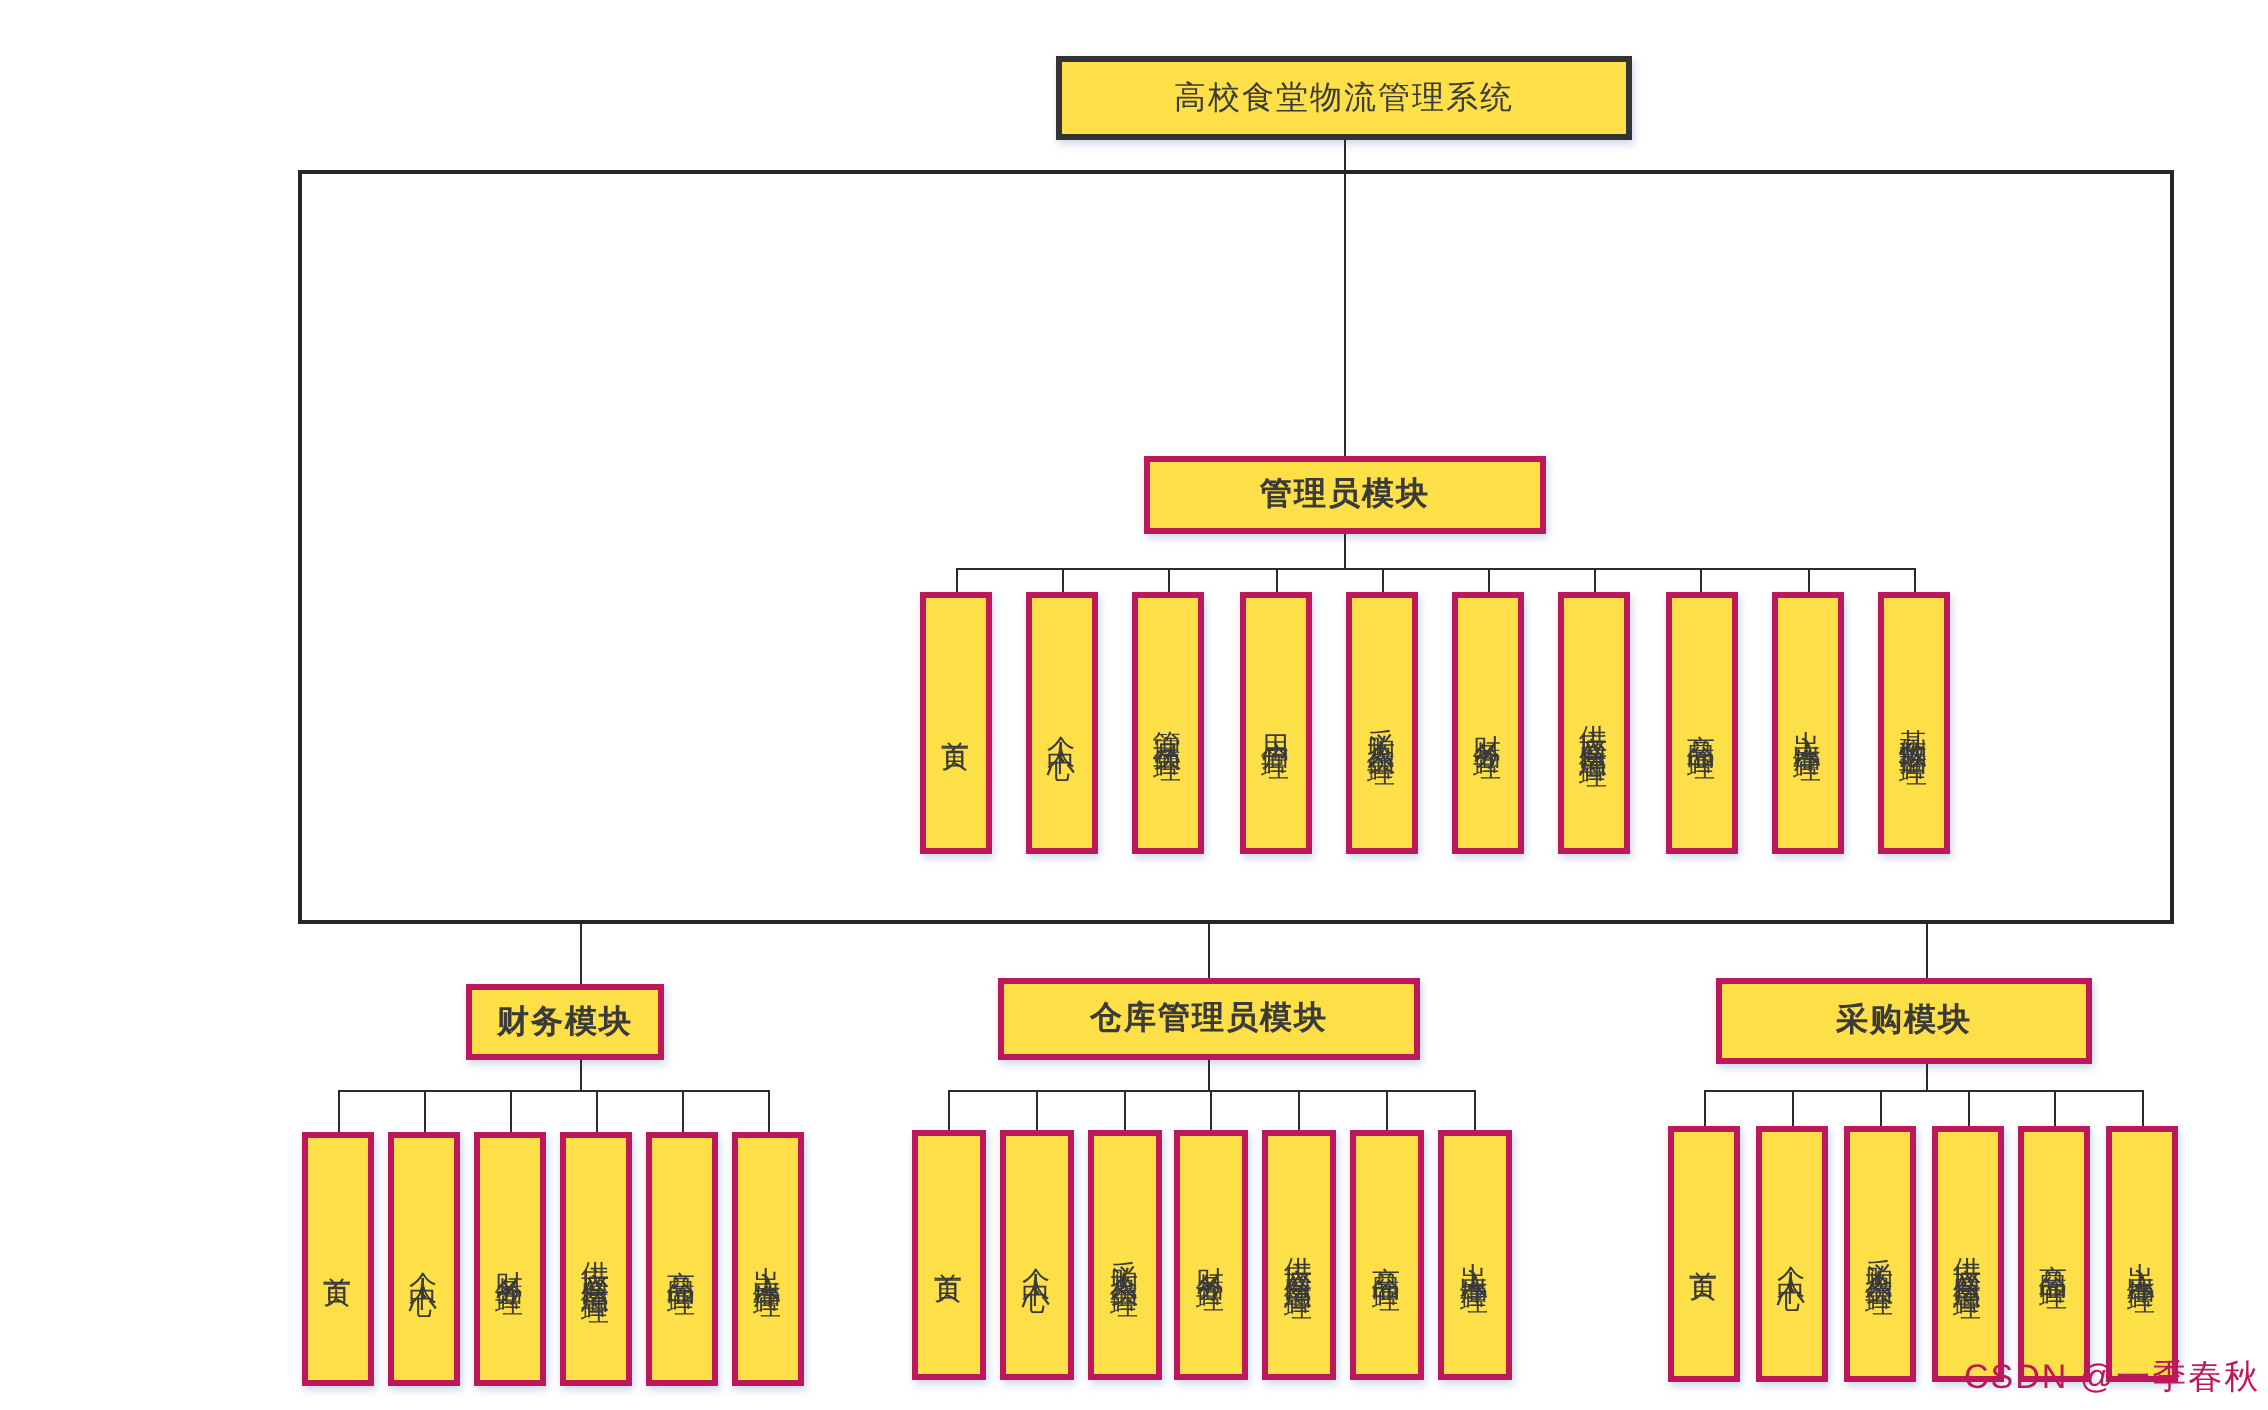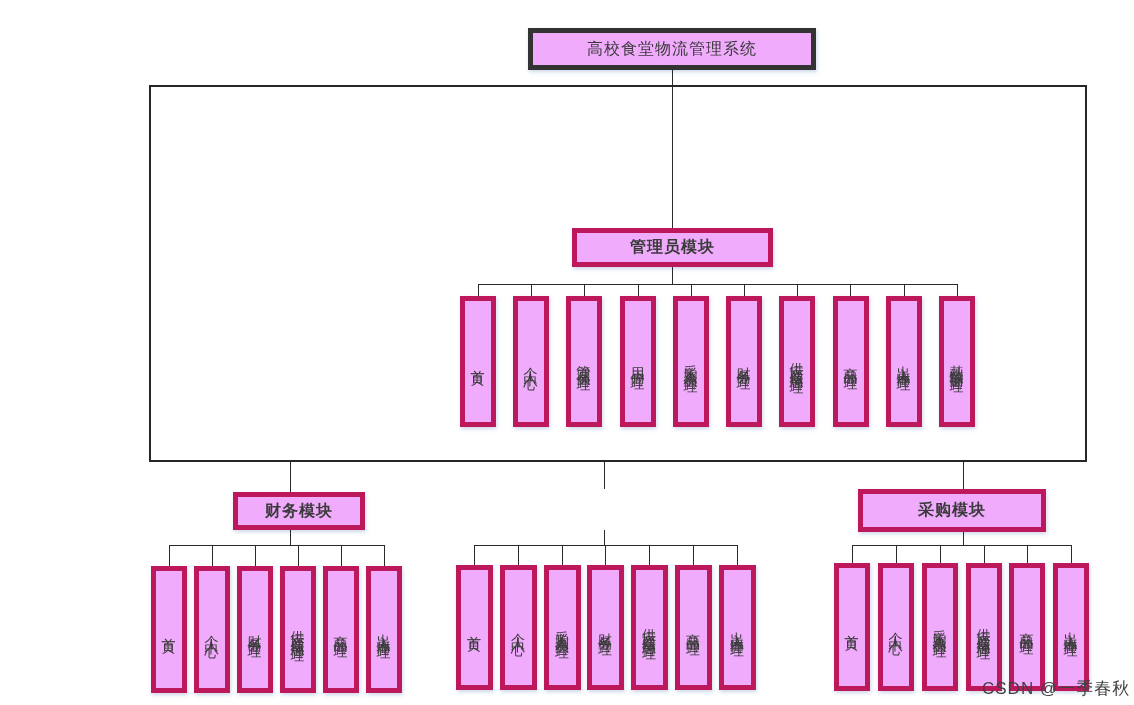--- a/index.html
+++ b/index.html
@@ -1,21 +1,21 @@
 <!DOCTYPE html>
 <html><head>
 <meta charset="utf-8">
 <style>
   html,body{margin:0;padding:0;background:#ffffff;}
   .canvas{
     position:relative;width:1134px;height:705px;background:#ffffff;overflow:hidden;
     font-family:"Liberation Sans","DejaVu Sans",sans-serif;color:#3a3a3a;
   }
   .box{
-    position:absolute;background:#f0abfc;border:5px solid #be185d;
+    position:absolute;background:#fde047;border:3px solid #be185d;
     box-shadow:1px 2px 4px rgba(130,155,200,0.40);
     display:flex;align-items:center;justify-content:center;
     box-sizing:border-box;text-align:right;
   }
   .root{
     font-family:"Liberation Serif","DejaVu Serif",serif;
     font-size:16px;letter-spacing:1px;border-color:#333333;
   }
   .module{
     font-size:16px;font-weight:700;letter-spacing:1px;
@@ -23,21 +23,21 @@
   .leaf{
     writing-mode:vertical-rl;text-orientation:upright;
     font-size:14px;letter-spacing:3px;line-height:1;
   }
   .frame{
     position:absolute;border:2px solid #262626;background:transparent;
     box-sizing:border-box;
   }
   .ln{position:absolute;background:#2a2a2a;}
   .watermark{
-    position:absolute;font-size:17px;letter-spacing:1px;color:#404040;
+    position:absolute;font-size:17px;letter-spacing:1px;color:#be185d;
     white-space:nowrap;z-index:5;
   }
 </style>
 </head>
 <body>
 
 <div class="canvas">
 
   <div class="box root" style="left:528px;top:28px;width:288px;height:42px">高校食堂物流管理系统</div>
 
@@ -68,36 +68,37 @@
   <div class="box leaf" style="left:726px;top:296px;width:36px;height:131px">财务管理</div>
   <div class="box leaf" style="left:779px;top:296px;width:36px;height:131px">供应商信息管理</div>
   <div class="box leaf" style="left:833px;top:296px;width:36px;height:131px">商品管理</div>
   <div class="box leaf" style="left:886px;top:296px;width:36px;height:131px">出入库管理</div>
   <div class="box leaf" style="left:939px;top:296px;width:36px;height:131px">基础数据管理</div>
 
   <div class="ln" style="left:290px;top:462px;width:1px;height:30px"></div>
   <div class="ln" style="left:604px;top:462px;width:1px;height:27px"></div>
   <div class="ln" style="left:963px;top:462px;width:1px;height:27px"></div>
 
-  <div class="box module" style="left:233px;top:492px;width:132px;height:38px">财务模块</div>
+  <div class="box module" style="left:233px;top:492px;width:99px;height:38px">财务模块</div>
   <div class="ln" style="left:290px;top:530px;width:1px;height:15px"></div>
   <div class="ln" style="left:169px;top:545px;width:216px;height:1px"></div>
   <div class="ln" style="left:169px;top:545px;width:1px;height:21px"></div>
   <div class="ln" style="left:212px;top:545px;width:1px;height:21px"></div>
   <div class="ln" style="left:255px;top:545px;width:1px;height:21px"></div>
   <div class="ln" style="left:298px;top:545px;width:1px;height:21px"></div>
   <div class="ln" style="left:341px;top:545px;width:1px;height:21px"></div>
   <div class="ln" style="left:384px;top:545px;width:1px;height:21px"></div>
   <div class="box leaf" style="left:151px;top:566px;width:36px;height:127px">首页</div>
   <div class="box leaf" style="left:194px;top:566px;width:36px;height:127px">个人中心</div>
   <div class="box leaf" style="left:237px;top:566px;width:36px;height:127px">财务管理</div>
   <div class="box leaf" style="left:280px;top:566px;width:36px;height:127px">供应商信息管理</div>
   <div class="box leaf" style="left:323px;top:566px;width:36px;height:127px">商品管理</div>
   <div class="box leaf" style="left:366px;top:566px;width:36px;height:127px">出入库管理</div>
 
+  <div class="box module" style="left:499px;top:489px;width:211px;height:41px">仓库管理员模块</div>
   <div class="ln" style="left:604px;top:530px;width:1px;height:15px"></div>
   <div class="ln" style="left:474px;top:545px;width:264px;height:1px"></div>
   <div class="ln" style="left:474px;top:545px;width:1px;height:20px"></div>
   <div class="ln" style="left:518px;top:545px;width:1px;height:20px"></div>
   <div class="ln" style="left:562px;top:545px;width:1px;height:20px"></div>
   <div class="ln" style="left:605px;top:545px;width:1px;height:20px"></div>
   <div class="ln" style="left:649px;top:545px;width:1px;height:20px"></div>
   <div class="ln" style="left:693px;top:545px;width:1px;height:20px"></div>
   <div class="ln" style="left:737px;top:545px;width:1px;height:20px"></div>
   <div class="box leaf" style="left:456px;top:565px;width:37px;height:125px">首页</div>

